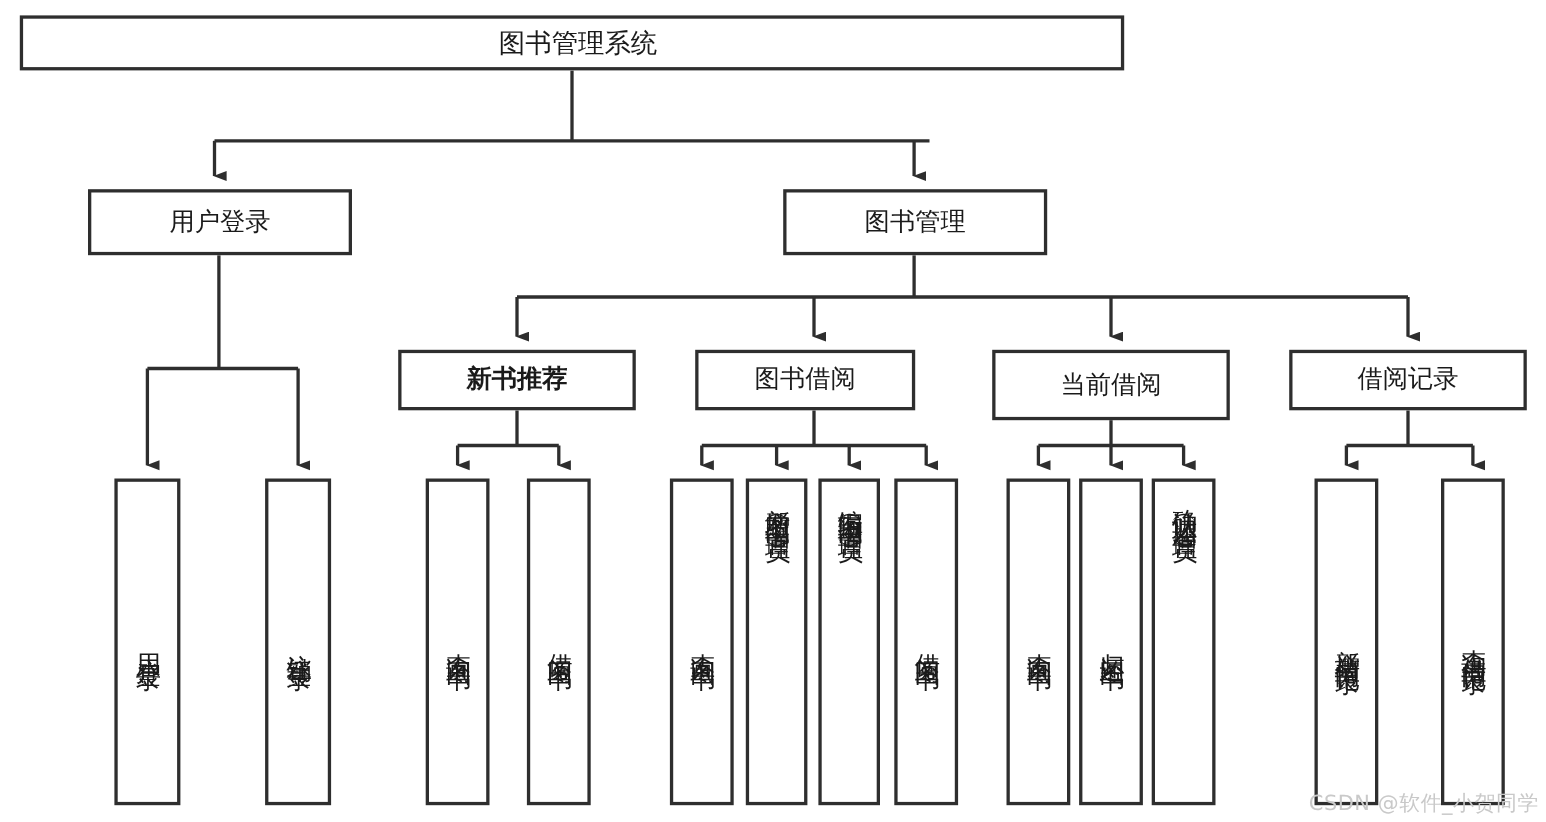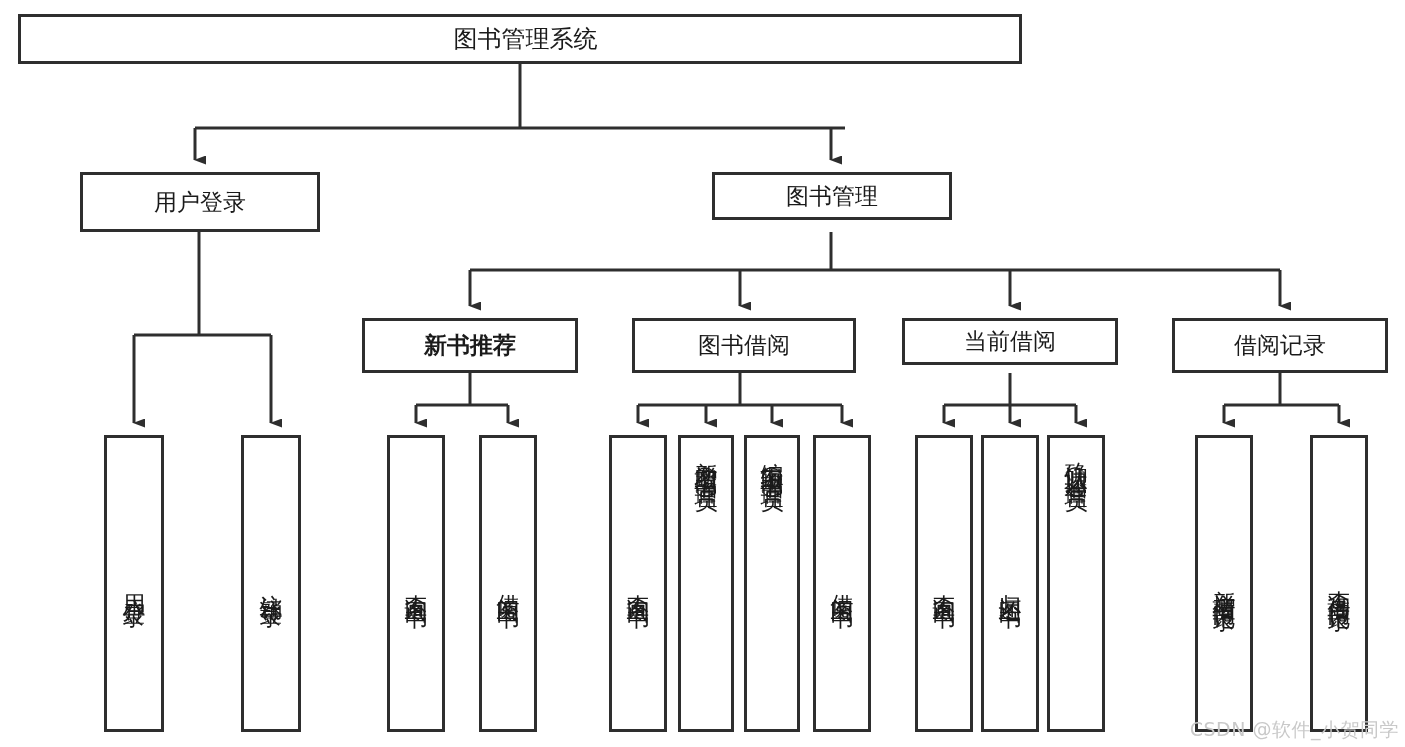--- a/index.html
+++ b/index.html
@@ -107,31 +107,31 @@
     </g>
   </svg>
 
   <div class="node root horiz" style="left:18px;top:14px;width:1004px;height:50px;">
     <span>图书管理系统</span>
   </div>
 
   <div class="node horiz" style="left:80px;top:172px;width:240px;height:60px;">
     <span>用户登录</span>
   </div>
-  <div class="node horiz" style="left:712px;top:172px;width:240px;height:48px;">
+  <div class="node horiz" style="left:712px;top:172px;width:240px;height:60px;">
     <span>图书管理</span>
   </div>
 
   <div class="node horiz" style="left:362px;top:318px;width:216px;height:55px;font-weight:bold;">
     <span>新书推荐</span>
   </div>
-  <div class="node horiz" style="left:632px;top:318px;width:224px;height:55px;">
+  <div class="node horiz" style="left:632px;top:318px;width:200px;height:55px;">
     <span>图书借阅</span>
   </div>
-  <div class="node horiz" style="left:902px;top:318px;width:216px;height:47px;">
+  <div class="node horiz" style="left:902px;top:318px;width:216px;height:64px;">
     <span>当前借阅</span>
   </div>
   <div class="node horiz" style="left:1172px;top:318px;width:216px;height:55px;text-align:center;">
     <span>借阅记录</span>
   </div>
 
   <div class="node vert mid" style="left:104px;top:435px;width:60px;height:297px;">
     <span class="vlabel">用户登录</span>
   </div>
   <div class="node vert mid" style="left:241px;top:435px;width:60px;height:297px;">

